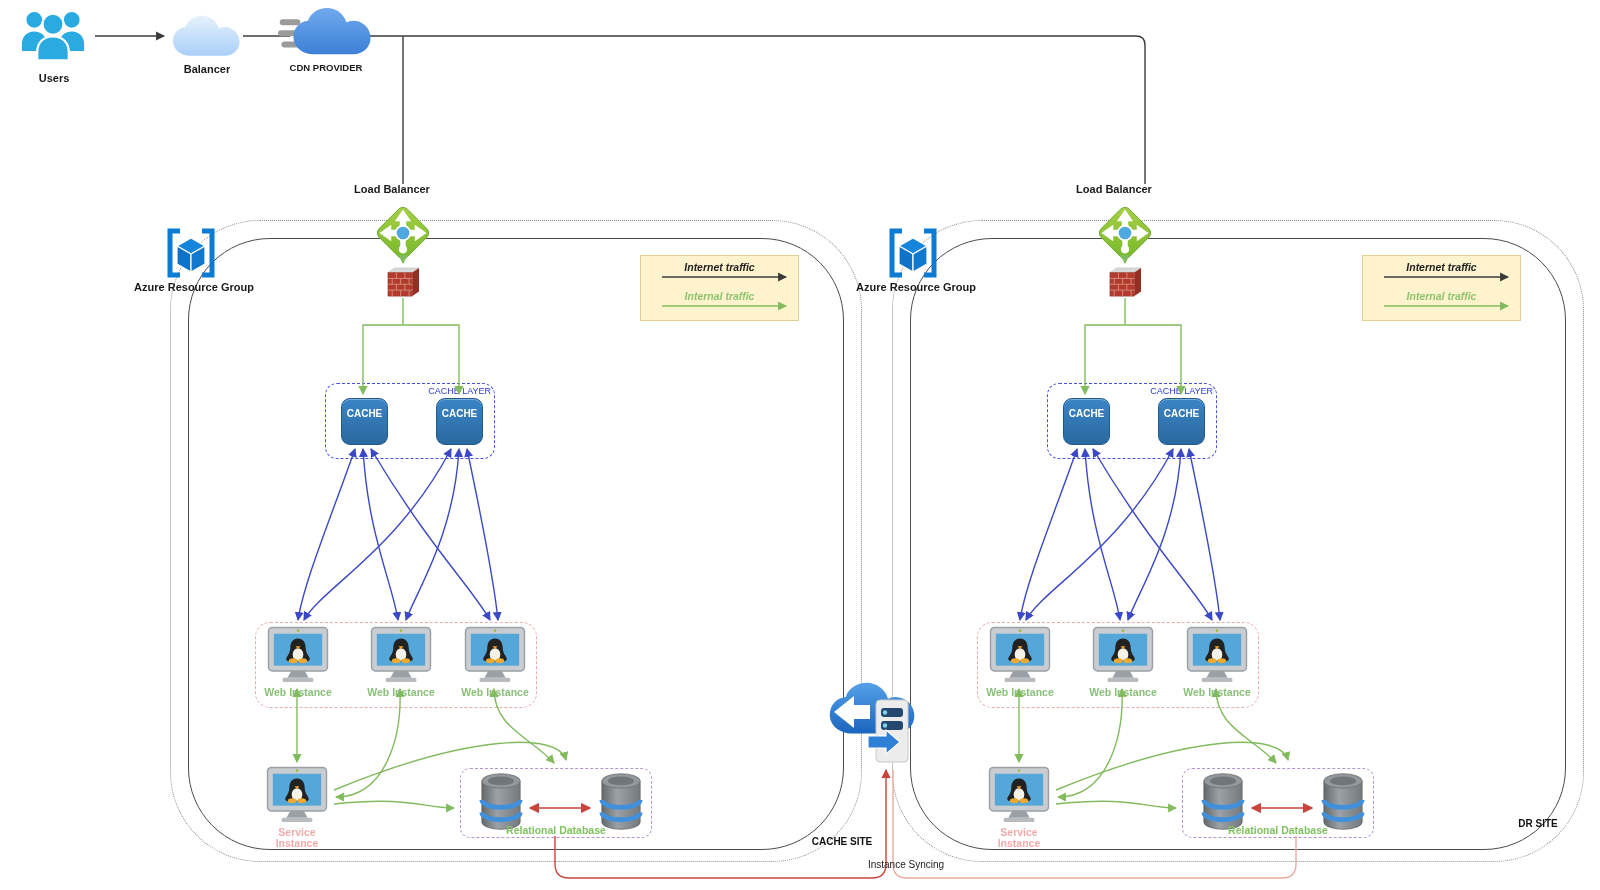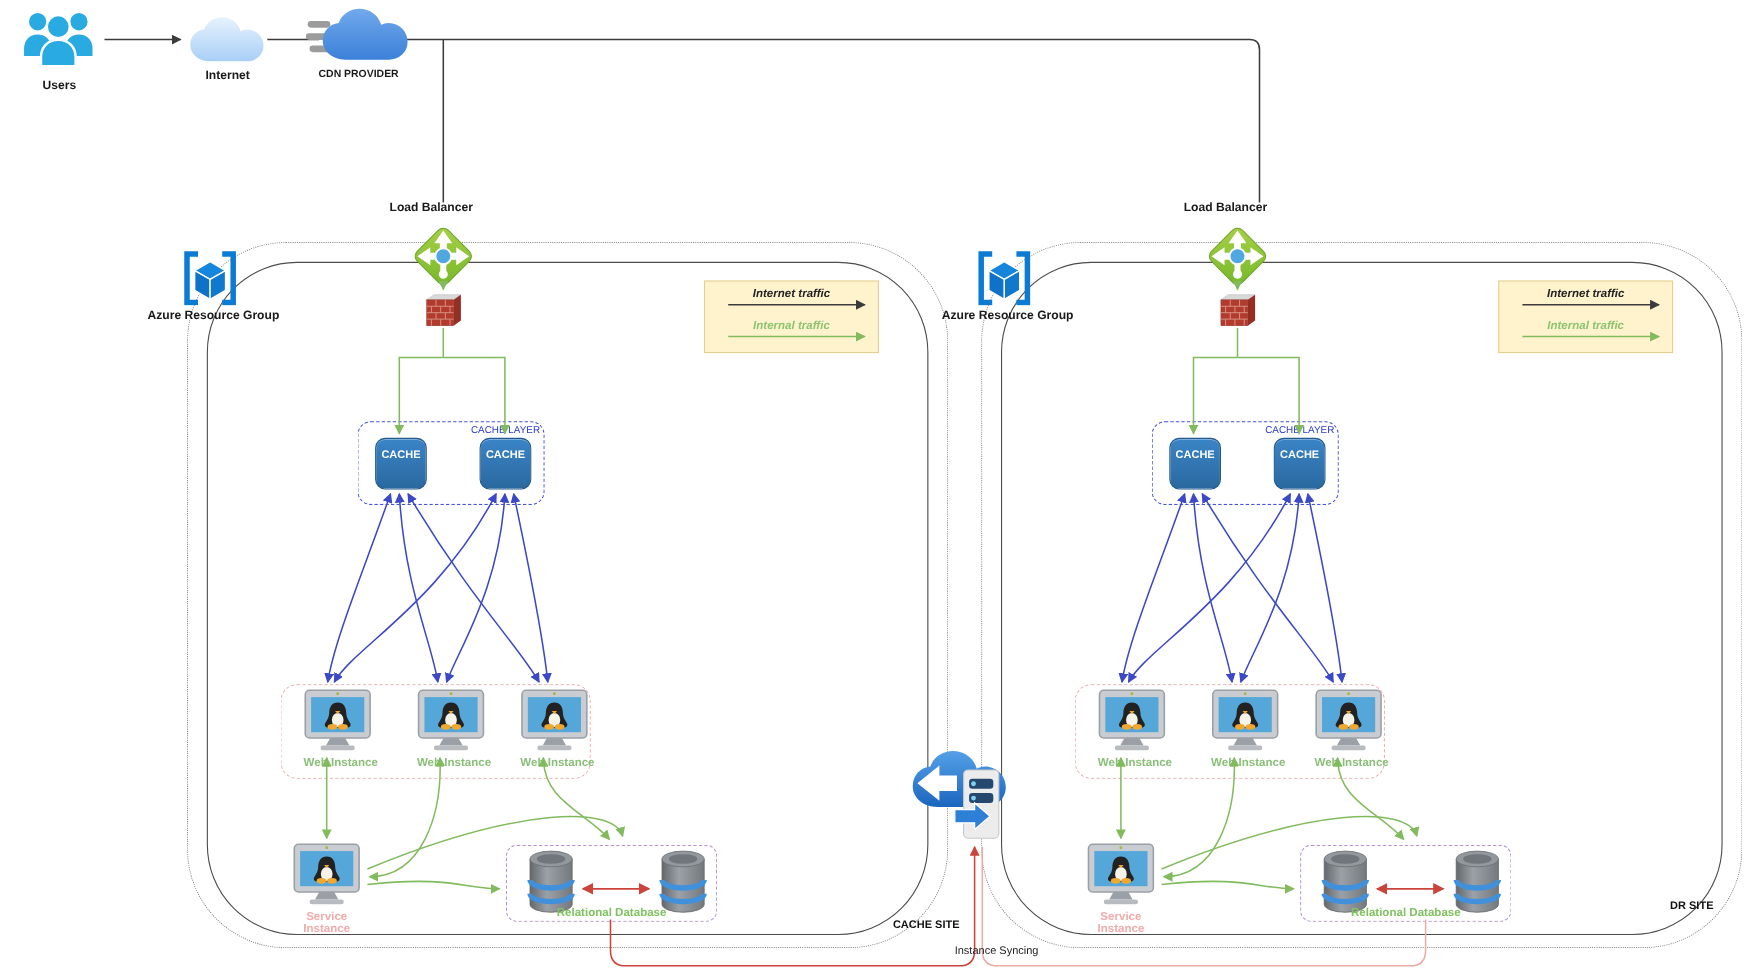--- a/index.html
+++ b/index.html
@@ -29,21 +29,21 @@
 
   .cache-layer{left:155px;top:163px;width:168px;height:74px;border:1.4px dashed #4653d8;border-radius:12px;}
   .cl-label{position:absolute;right:3px;top:2px;font-size:9px;color:#2b3bd0;font-weight:normal;}
   .cache{position:absolute;top:14px;width:47px;height:47px;border-radius:9px;box-sizing:border-box;
          background:linear-gradient(180deg,#3a84c6,#2a699f);border:1px solid #205a8f;
          color:#fff;font-size:10px;font-weight:bold;text-align:center;padding-top:9px;
          box-shadow:inset 0 1px 0 rgba(255,255,255,.35);}
   .cache1{left:15px;}.cache2{left:110px;}
 
   .web-box{left:85px;top:402px;width:280px;height:84px;border:1.3px dashed #ecaaaa;border-radius:15px;}
-  .web{position:absolute;top:3px;width:76px;text-align:left;margin-left:16px;}
+  .web{position:absolute;top:3px;width:76px;text-align:center;}
   .web1{left:4px;}.web2{left:107px;}.web3{left:201px;}
   .node-label{font-size:10.5px;font-weight:bold;line-height:11px;margin-top:-1px;}
   .web .node-label{color:#8abf7a;}
   .service{left:89px;top:546px;width:76px;text-align:center;}
   .service .node-label{color:#f2abab;}
 
   .db-box{left:290px;top:548px;width:190px;height:68px;border:1.2px dashed #b493cf;border-radius:10px;background:#fff;}
   .db-cyl{position:absolute;top:3px;}
   .db1{left:17px;}.db2{left:137px;}
   .db-label{position:absolute;left:0;bottom:1px;width:100%;text-align:center;font-size:10.5px;font-weight:bold;color:#7fc25f;}
@@ -419,21 +419,21 @@
     </svg>
 
   <div class="abs users"><svg width="86" height="66" viewBox="0 0 100 88">
         <use href="#sym-users"></use>
       </svg></div>
   <div class="lbl users-label">Users</div>
 
   <div class="abs inet"><svg width="74" height="47" viewBox="0 0 100 62">
         <use href="#sym-inet"></use>
       </svg></div>
-  <div class="lbl inet-label">Internet</div>
+  <div class="lbl inet-label">Balancer</div>
 
   <div class="abs cdn"><svg width="96" height="56" viewBox="0 0 112 62">
         <use href="#sym-cdn"></use>
       </svg></div>
   <div class="lbl cdn-label">CDN PROVIDER</div>
 
   <div class="abs sync"><svg width="96" height="92" viewBox="0 0 96 92">
         <use href="#sym-sync"></use>
       </svg></div>
   <div class="lbl sync-label">Instance Syncing</div>

